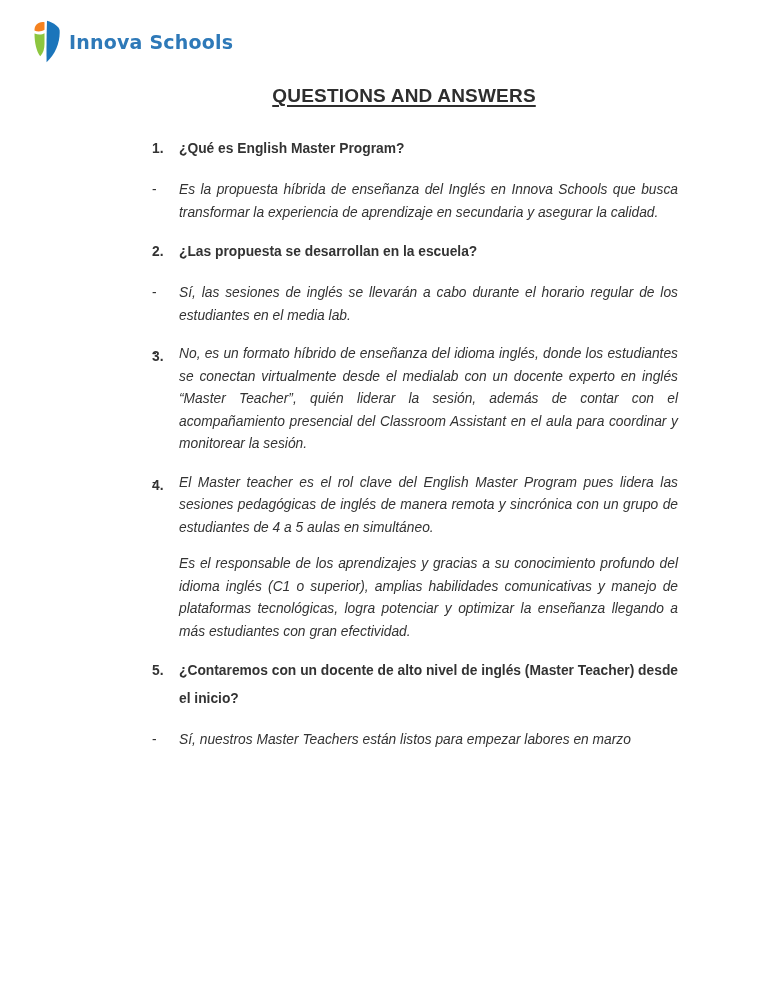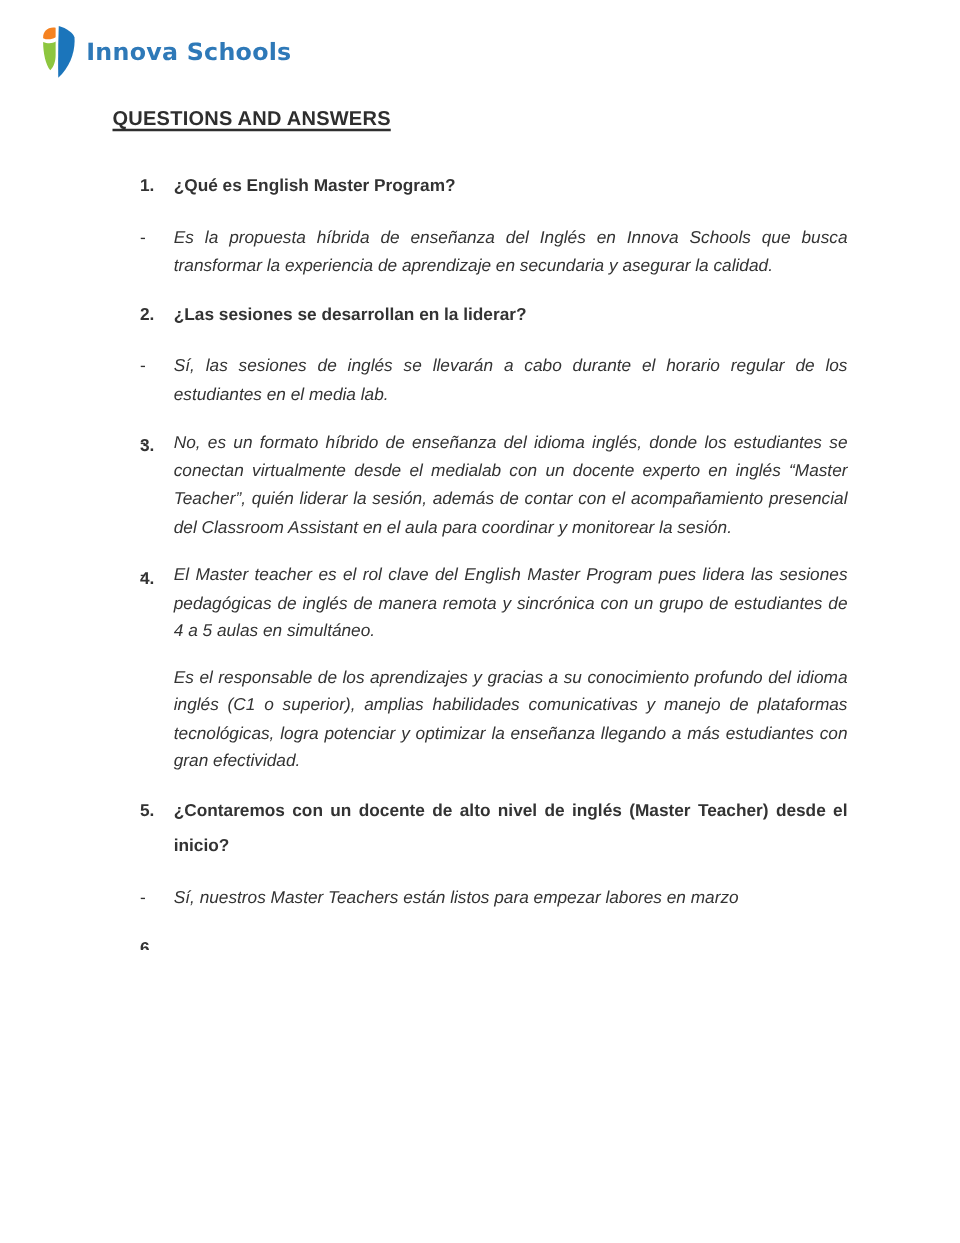--- a/index.html
+++ b/index.html
@@ -5,20 +5,21 @@
   html, body { margin: 0; padding: 0; background: #ffffff; }
   .page {
     position: relative;
     width: 768px;
     height: 760px;
     background: #ffffff;
     font-family: "Liberation Sans", sans-serif;
     color: #333333;
     overflow: hidden;
     box-sizing: border-box;
+    padding-left: 40px;
   }
   .logo {
     position: absolute;
     top: 20px;
     left: 33px;
     display: flex;
     align-items: center;
     gap: 9px;
   }
   .logo-icon { display: block; }
@@ -28,21 +29,22 @@
     font-weight: bold;
     color: #2e79b8;
     letter-spacing: 0.2px;
   }
   .content {
     box-sizing: border-box;
     padding: 87px 90px 0 90px;
   }
   .doc-title {
     margin: 0 0 30px 0;
-    font-size: 16px;
+    text-align: center;
+    font-size: 19px;
     font-weight: bold;
     color: #2e2e2e;
     line-height: 18px;
     text-decoration: underline;
     text-decoration-thickness: 1.5px;
     text-underline-offset: 3px;
     letter-spacing: 0.2px;
   }
   .qa-block { margin: 0 0 6px 0; }
   .question {
@@ -102,21 +104,21 @@
       </div>
       <div class="answer">
         <span class="a-marker">-</span>
         <p>Es la propuesta híbrida de enseñanza del Inglés en Innova Schools que busca transformar la experiencia de aprendizaje en secundaria y asegurar la calidad.</p>
       </div>
     </section>
 
     <section class="qa-block">
       <div class="question">
         <span class="q-num">2.</span>
-        <span>¿Las sesiones se desarrollan en la liderar?</span>
+        <span>¿Las propuesta se desarrollan en la escuela?</span>
       </div>
       <div class="answer">
         <span class="a-marker">-</span>
         <p>Sí, las sesiones de inglés se llevarán a cabo durante el horario regular de los estudiantes en el media lab.</p>
       </div>
     </section>
 
     <section class="qa-block">
       <div class="question">
         <span class="q-num">3.</span>

